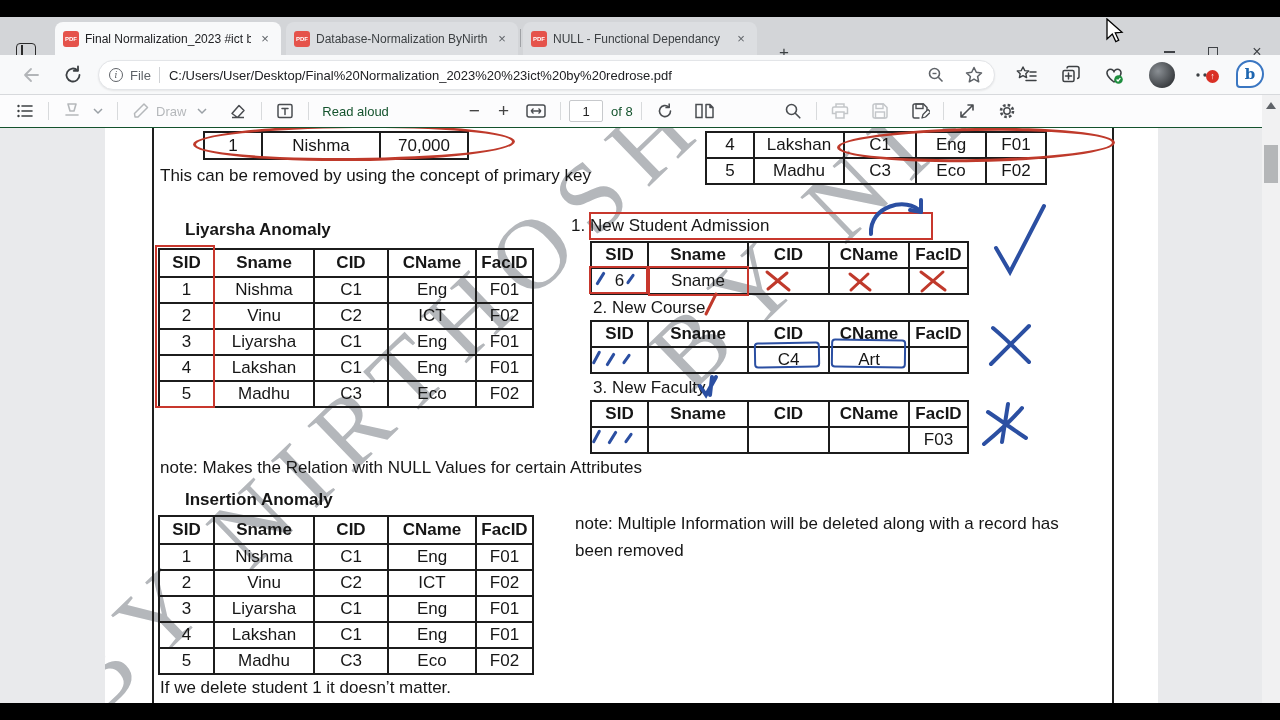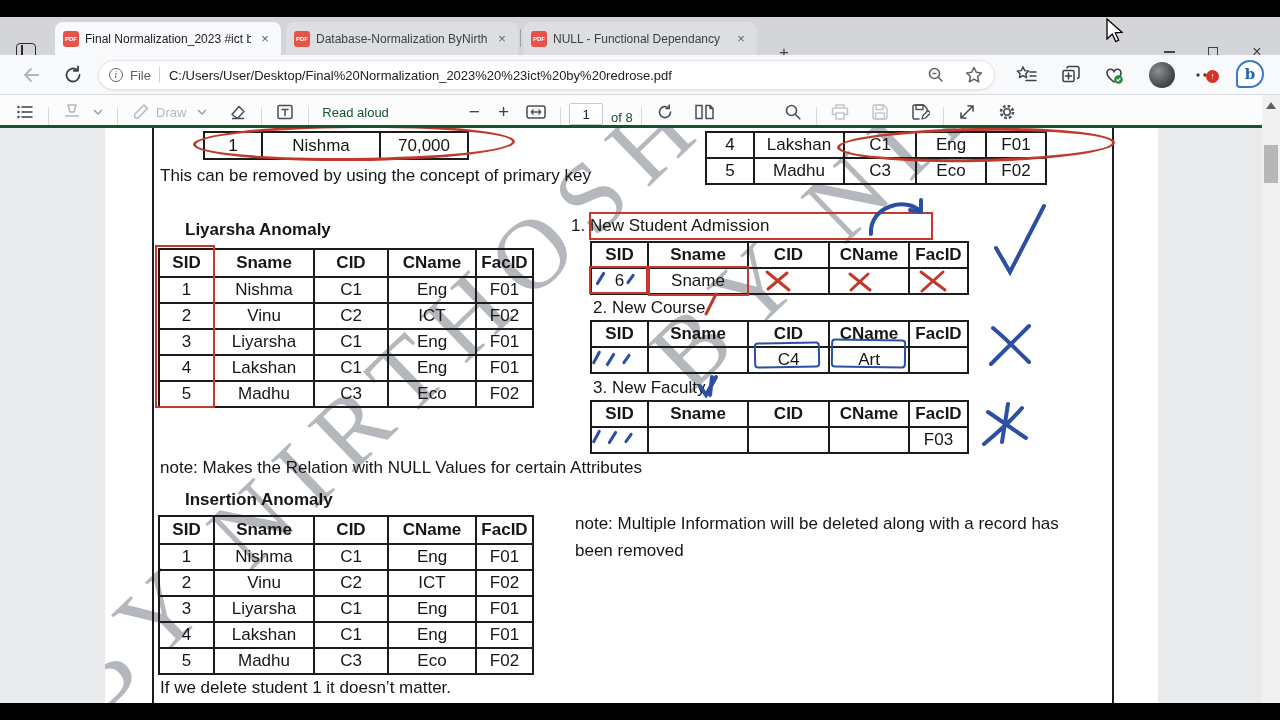--- a/index.html
+++ b/index.html
@@ -48,22 +48,22 @@
   #url-text { font-size:13px; color:#202124; white-space:nowrap; overflow:hidden; flex:1; }
   .avatar { left:1149px; top:7px; width:26px; height:26px; border-radius:50%;
             background:radial-gradient(circle at 35% 35%, #8a8f94, #1d2023); }
   #more-badge { position:absolute; left:12px; top:6px; width:13px; height:13px; border-radius:50%;
                 background:#d93025; color:#fff; font-size:9px; line-height:13px; text-align:center; }
   #copilot { left:1236px; top:5px; width:28px; height:28px; border-radius:50% 50% 50% 4px;
              border:2.5px solid #3b77c2; background:#fff; color:#1e66b0; font-weight:bold;
              font-size:15px; font-family:"DejaVu Serif",serif; display:flex; align-items:center; justify-content:center;}
 
   
-  #pdfbar { left:0; top:95px; width:1262px; height:33px; background:#fcfcfd; border-bottom:3px solid #14532d;
-            display:flex; align-items:flex-end; }
+  #pdfbar { left:0; top:95px; width:1262px; height:33px; background:#fcfcfd; border-bottom:1px solid #14532d;
+            display:flex; align-items:center; }
   .tbgap { width:10px; flex:0 0 auto; }
   .tbsep { width:1px; height:18px; background:#d8dadc; margin:0 8px; flex:0 0 auto; }
   .tbtn { height:26px; display:flex; align-items:center; padding:0 5px; flex:0 0 auto; }
   .tbtxt { font-size:13px; color:#14532d; }
   .tbtxt.disabled { color:#b5b8bb; }
   #page-box { width:34px; height:22px; border:1px solid #c7c9cc; background:#fff; text-align:center;
               font-size:13px; color:#222; border-radius:2px; }
   .zoomtxt { font-size:19px; color:#444; }
 
   

